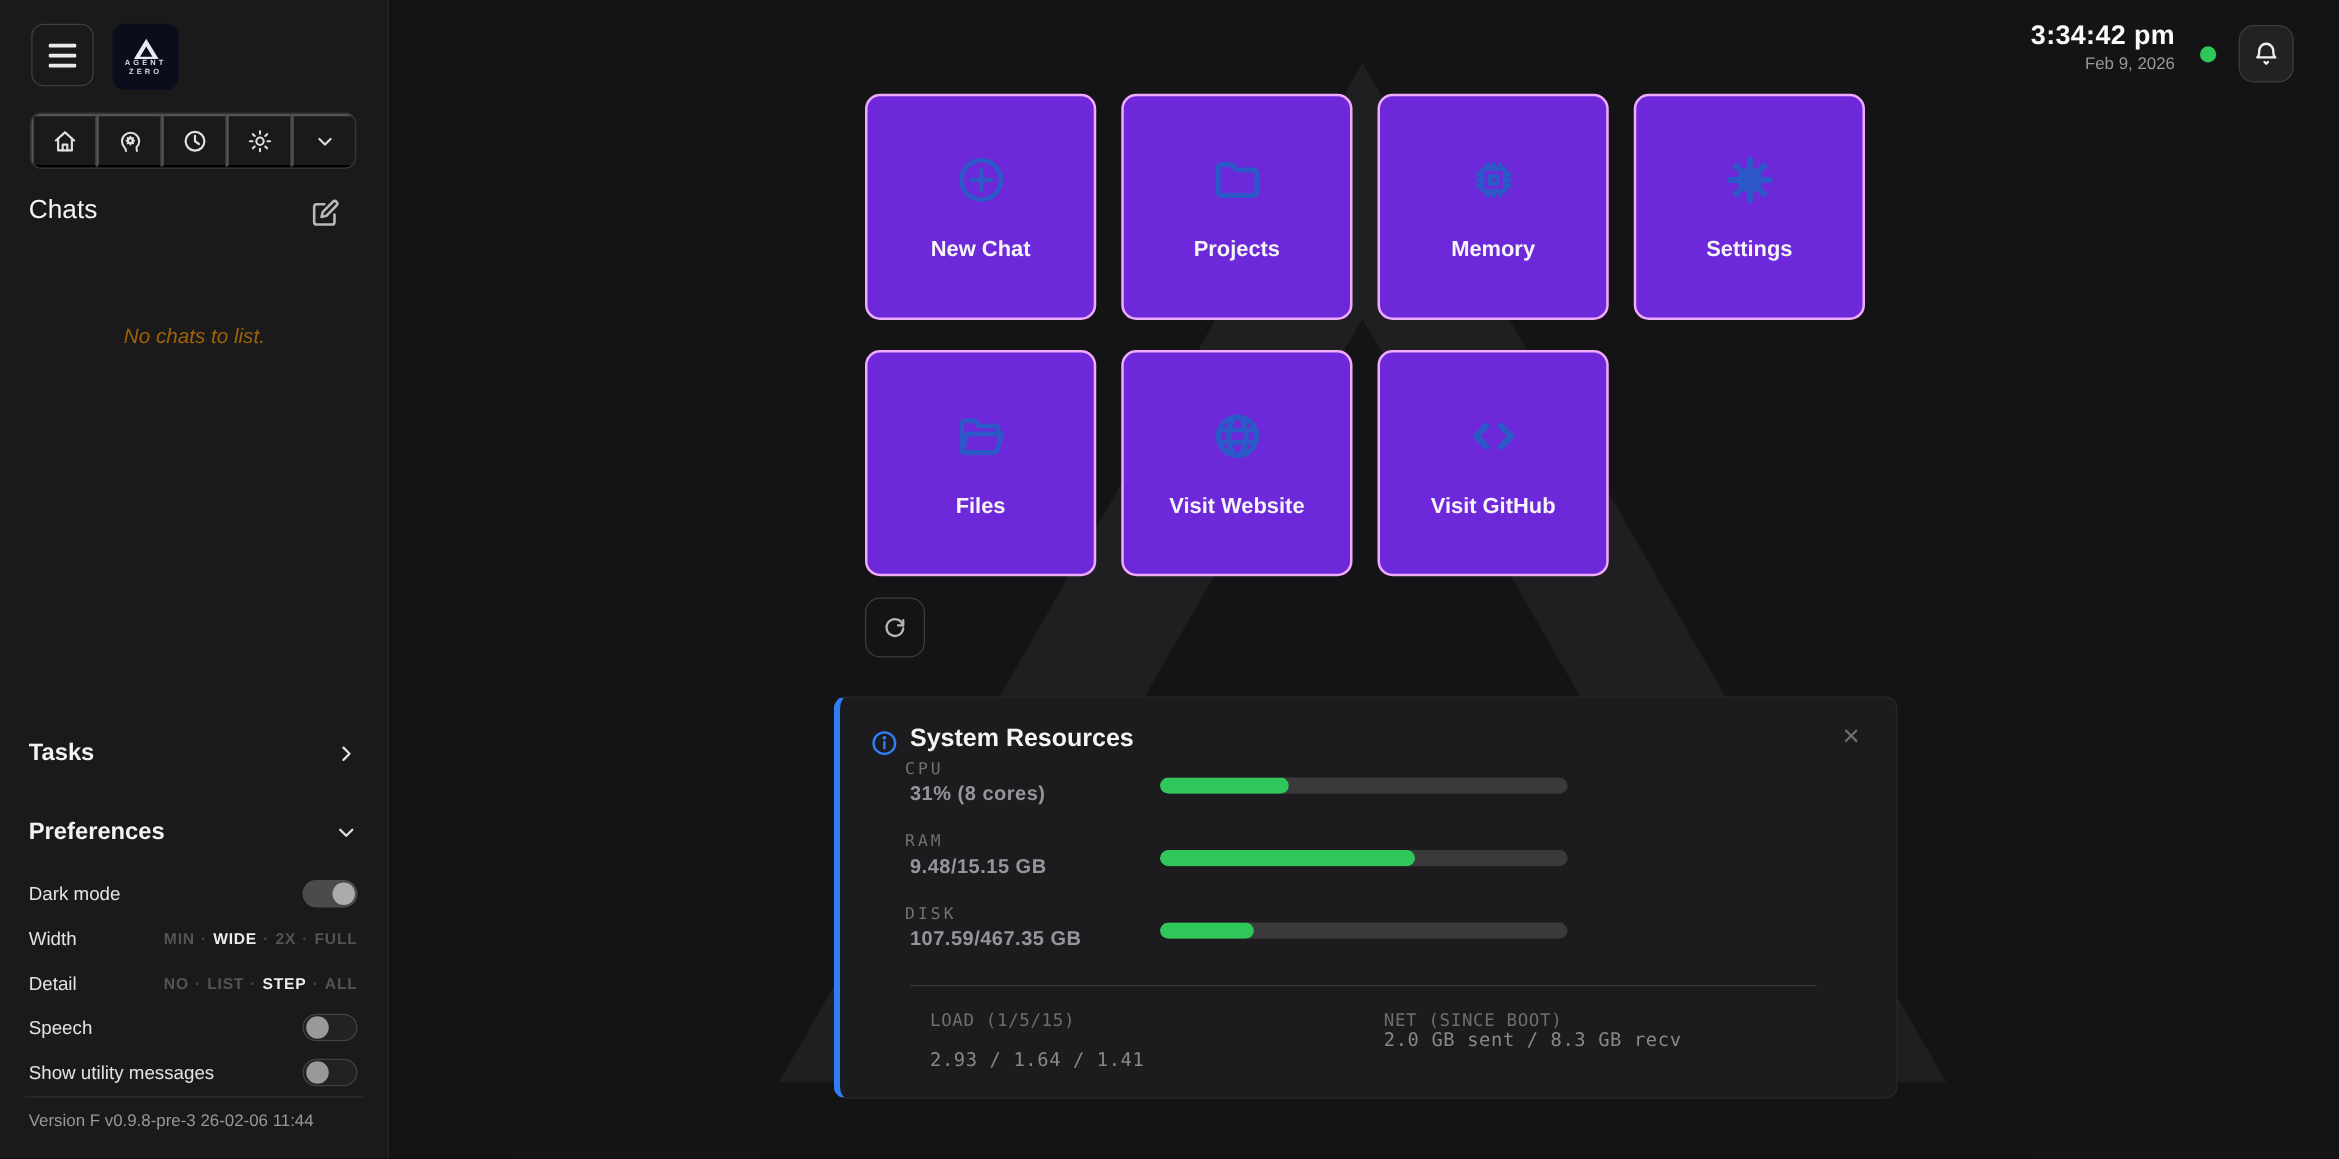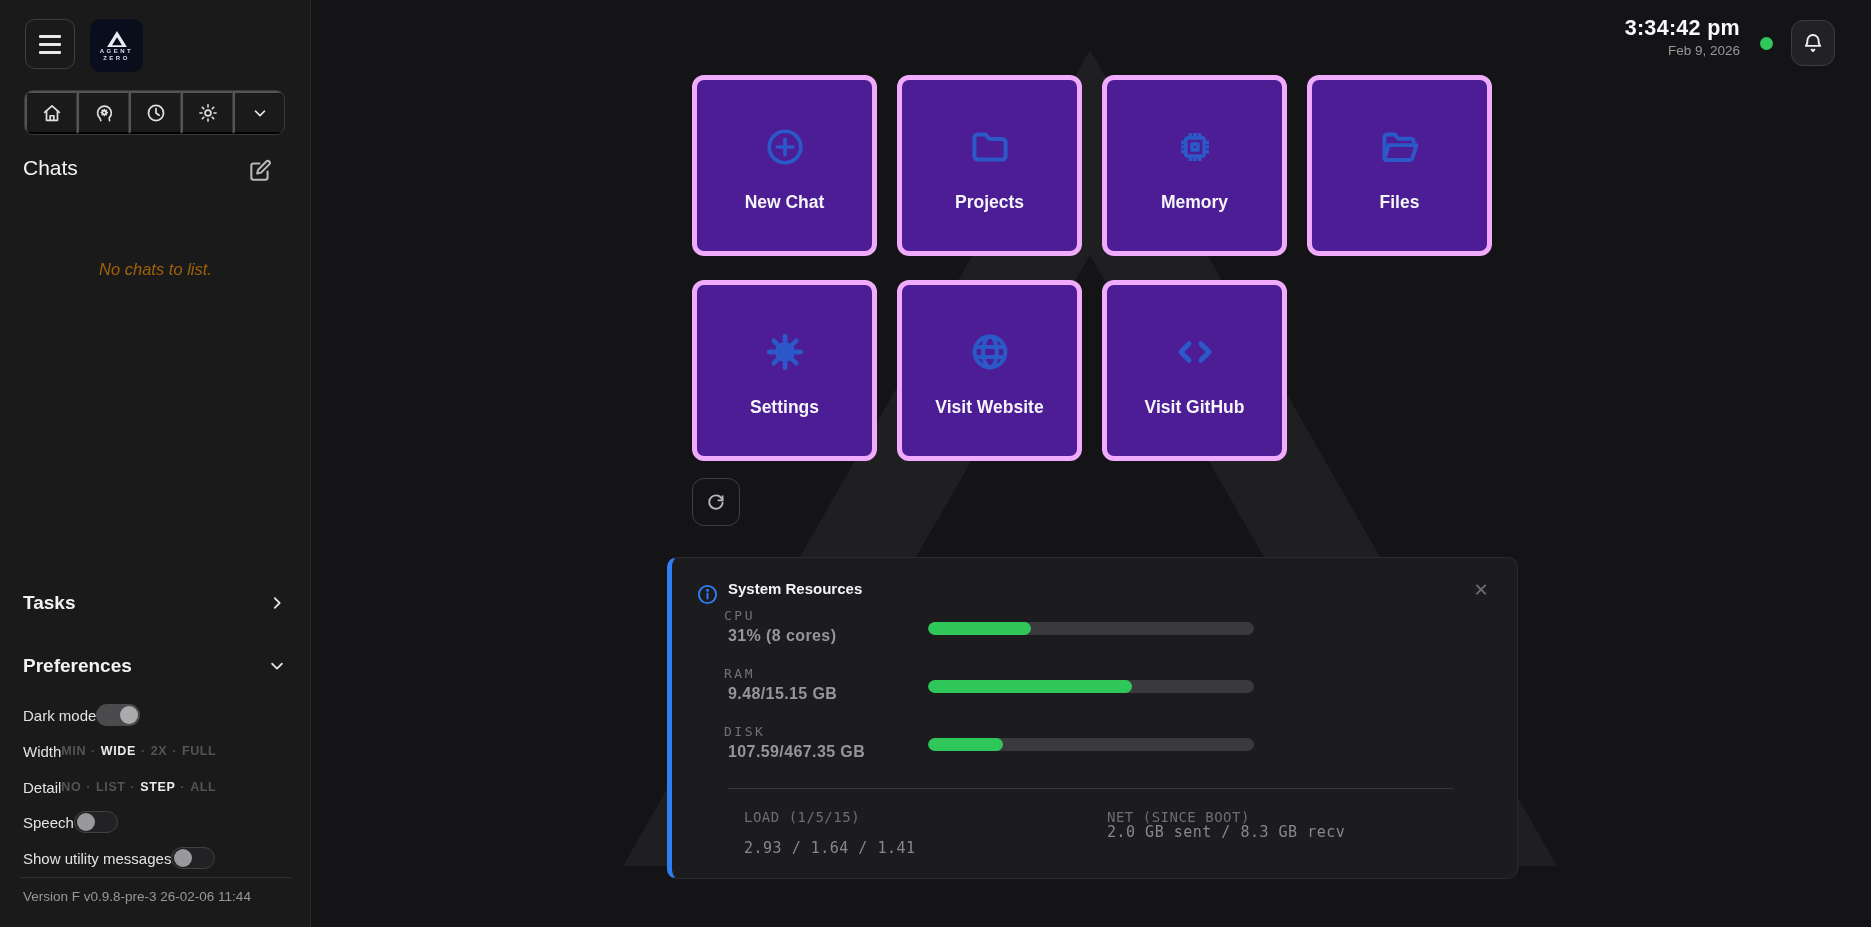--- a/index.html
+++ b/index.html
@@ -27,21 +27,21 @@
   .chats-head{position:absolute;left:23px;top:156px;font-size:21px;font-weight:400;color:#f4f4f6}
   .edit-btn{position:absolute;left:247px;top:157px;width:28px;height:28px;color:#b9b9bb;cursor:pointer;background:transparent;border:none}
   .no-chats{position:absolute;left:0;top:260px;width:311px;text-align:center;font-style:italic;font-size:16.5px;color:#a16207}
 
   .side-section{position:absolute;left:23px;width:263px;display:flex;align-items:center;justify-content:space-between;cursor:pointer}
   .side-section .ttl{font-size:19px;font-weight:800;color:#f2f2f4}
   .side-section .chev{color:#e2e2e4}
   .sec-tasks{top:592px}
   .sec-prefs{top:655px}
 
-  .pref-row{position:absolute;left:23px;width:263px;height:26px;display:flex;align-items:center;justify-content:flex-start}
+  .pref-row{position:absolute;left:23px;width:263px;height:26px;display:flex;align-items:center;justify-content:space-between}
   .pref-row .plabel{font-size:15px;color:#e3e3e5}
   .row-dark{top:702px}.row-width{top:738px}.row-detail{top:774px}.row-speech{top:809px}.row-util{top:845px}
 
   .toggle{position:relative;width:44px;height:22px;border-radius:11px;cursor:pointer;flex:0 0 auto}
   .toggle .knob{position:absolute;top:2px;width:18px;height:18px;border-radius:50%}
   .toggle.on{background:#4b4b4e}
   .toggle.on .knob{right:2px;background:#ababad}
   .toggle.off{background:#222225;border:1px solid #414144}
   .toggle.off .knob{left:2px;top:1px;background:#99999b}
 
@@ -57,30 +57,30 @@
   .main{position:absolute;left:311px;top:0;width:1560px;height:927px;background:#141416}
   .watermark{position:absolute;left:0;top:0;pointer-events:none}
 
   .clockblk{position:absolute;left:1229px;top:16px;width:200px;text-align:right}
   .clock-time{font-size:21.5px;font-weight:700;color:#fafafc;letter-spacing:.3px}
   .clock-date{font-size:13.5px;color:#98989a;margin-top:2px}
   .status-dot{position:absolute;left:1449px;top:37px;width:13px;height:13px;border-radius:50%;background:var(--green)}
   .bell-btn{position:absolute;left:1480px;top:20px;width:44px;height:46px;border-radius:12px;background:#222225;border:1px solid #3c3c3f;color:#f0f0f2;display:flex;align-items:center;justify-content:center;cursor:pointer}
 
   .cards{position:absolute;left:381px;top:75px;display:grid;grid-template-columns:repeat(4,185px);grid-auto-rows:181px;column-gap:20px;row-gap:24px}
-  .card{background:#4c1d95;border:5px solid #f0abfc;border-radius:12px;position:relative;cursor:pointer}
+  .card{background:#6d28d9;border:2px solid #f0abfc;border-radius:12px;position:relative;cursor:pointer}
   .card .cicon{position:absolute;left:0;top:45px;width:100%;display:flex;justify-content:center;color:var(--accent)}
   .card .clabel{position:absolute;left:0;top:112px;width:100%;text-align:center;font-size:17.5px;font-weight:800;color:#f5f5f7}
 
   .refresh-btn{position:absolute;left:381px;top:478px;width:48px;height:48px;border-radius:12px;border:1px solid #3e3e41;background:transparent;color:#b6b6b8;display:flex;align-items:center;justify-content:center;cursor:pointer}
 
   
   .panel{position:absolute;left:356px;top:557px;width:851px;height:322px;background:#1c1c1f;border:1px solid #2b2b2e;border-left:5px solid var(--accent-bright);border-radius:10px}
   .panel .info-ic{position:absolute;left:24px;top:25px;color:var(--accent-bright)}
-  .panel .ptitle{position:absolute;left:56px;top:22px;font-size:15px;font-weight:800;color:#f4f4f6}
+  .panel .ptitle{position:absolute;left:56px;top:22px;font-size:20px;font-weight:800;color:#f4f4f6}
   .panel .close-btn{position:absolute;right:24px;top:20px;width:24px;height:24px;background:transparent;border:none;color:#6f6f72;font-size:18px;line-height:24px;text-align:center;cursor:pointer;font-family:"DejaVu Sans", sans-serif}
   .meter-label{position:absolute;left:52px;font-family:"DejaVu Sans Mono", monospace;font-size:13px;letter-spacing:2.5px;color:#737376}
   .meter-value{position:absolute;left:56px;font-size:16px;font-weight:800;color:#96969a;letter-spacing:.4px}
   .bar{position:absolute;left:256px;width:326px;height:13px;border-radius:7px;background:#3a3a3d;overflow:hidden}
   .bar .fill{height:100%;border-radius:7px;background:var(--green)}
   .m0l{top:50px}.m0v{top:69px}.b0{top:64px}
   .m1l{top:108px}.m1v{top:127px}.b1{top:122px}
   .m2l{top:166px}.m2v{top:185px}.b2{top:180px}
   .panel-div{position:absolute;left:56px;top:230px;width:725px;height:1px;background:#39393c}
   .stat-label{position:absolute;font-family:"DejaVu Sans Mono", monospace;font-size:14px;color:#6e6e71;letter-spacing:.5px}
@@ -259,37 +259,37 @@
               <rect x="10.4" y="10.4" width="3.2" height="3.2"></rect>
               <path d="M9.5 7V4.4M12 7V4.4M14.5 7V4.4M9.5 19.6V17M12 19.6V17M14.5 19.6V17M7 9.5H4.4M7 12H4.4M7 14.5H4.4M19.6 9.5H17M19.6 12H17M19.6 14.5H17"></path>
             </svg>
         </div>
         <div class="clabel">Memory</div>
       </div>
 
 
       <div class="card">
         <div class="cicon">
-          <svg width="44" height="44" viewBox="0 0 24 24" fill="none" stroke="currentColor" stroke-width="2.1" stroke-linejoin="round">
-              <path d="M3.5 18.6V6.8A1.6 1.6 0 0 1 5.1 5.2h4l2 2.3h6.8a1.6 1.6 0 0 1 1.6 1.6v1"></path>
-              <path d="M3.5 18.6 5.8 11h15.2l-2.2 7a1.6 1.6 0 0 1-1.5 1.1H4.6a1.1 1.1 0 0 1-1.1-1.5z"></path>
-            </svg>
-        </div>
-        <div class="clabel">Files</div>
-      </div>
-
-      <div class="card">
-        <div class="cicon">
           <svg width="44" height="44" viewBox="0 0 24 24" fill="none" stroke="currentColor" stroke-width="2.6" stroke-linecap="round" stroke-linejoin="round">
               <circle cx="12" cy="12" r="4.2"></circle>
               <circle cx="12" cy="12" r="1.6" fill="currentColor"></circle>
               <path d="M12 3.4v2.4M12 18.2v2.4M20.6 12h-2.4M5.8 12H3.4M18.1 5.9l-1.7 1.7M7.6 16.4l-1.7 1.7M18.1 18.1l-1.7-1.7M7.6 7.6 5.9 5.9"></path>
             </svg>
         </div>
         <div class="clabel">Settings</div>
+      </div>
+
+      <div class="card">
+        <div class="cicon">
+          <svg width="44" height="44" viewBox="0 0 24 24" fill="none" stroke="currentColor" stroke-width="2.1" stroke-linejoin="round">
+              <path d="M3.5 18.6V6.8A1.6 1.6 0 0 1 5.1 5.2h4l2 2.3h6.8a1.6 1.6 0 0 1 1.6 1.6v1"></path>
+              <path d="M3.5 18.6 5.8 11h15.2l-2.2 7a1.6 1.6 0 0 1-1.5 1.1H4.6a1.1 1.1 0 0 1-1.1-1.5z"></path>
+            </svg>
+        </div>
+        <div class="clabel">Files</div>
       </div>
 
       <div class="card">
         <div class="cicon">
           <svg width="44" height="44" viewBox="0 0 24 24" fill="none" stroke="currentColor" stroke-width="2.2">
               <circle cx="12" cy="12" r="8.4"></circle>
               <ellipse cx="12" cy="12" rx="3.8" ry="8.4"></ellipse>
               <path d="M4 9.3h16M4 14.7h16"></path>
             </svg>
         </div>

